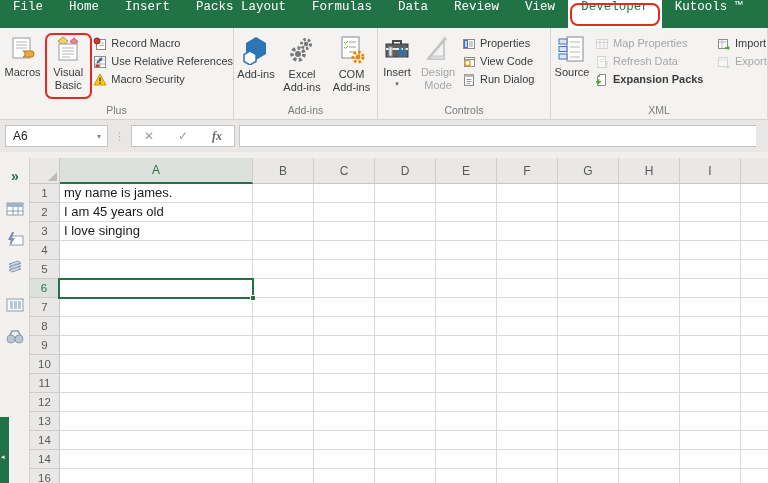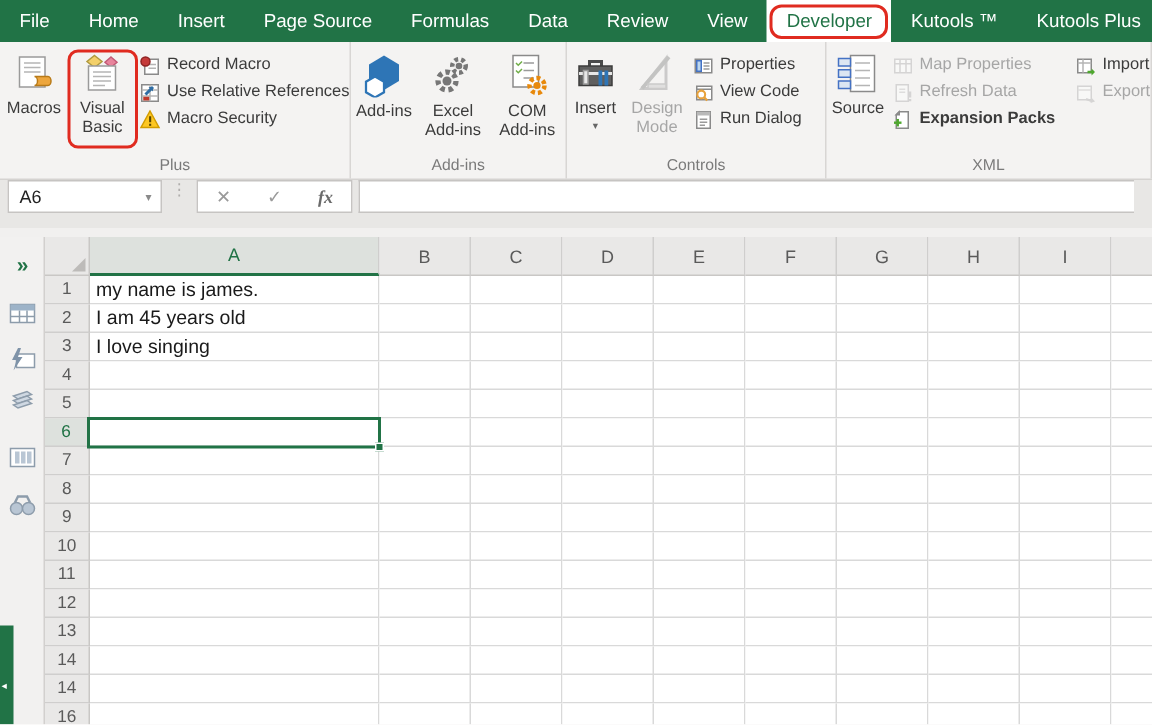--- a/index.html
+++ b/index.html
@@ -4,40 +4,40 @@
 <style>
   * { margin:0; padding:0; box-sizing:border-box; }
   html,body { background:#fff; }
   #app {
     position:relative; width:768px; height:483px; overflow:hidden;
     font-family:"Liberation Sans", sans-serif; color:#3b3b3b; background:#f4f3f2;
     -webkit-font-smoothing:antialiased;
   }
   
   .tabbar { display:flex; align-items:stretch; height:28px; background:#217346; }
-  .tab { position:relative; display:flex; align-items:center; padding:0 13px; font-size:12.5px; color:#fff; cursor:default; white-space:nowrap; }
+  .tab { position:relative; display:flex; align-items:flex-start; padding:0 13px; font-size:12.5px; color:#fff; cursor:default; white-space:nowrap;font-family:Liberation Mono, monospace; }
   .tab.active { background:#fff; color:#217346; }
   .redbox { position:absolute; border:2px solid #e02b20; border-radius:8px; pointer-events:none; }
   .tab .redbox { left:2px; right:2px; top:3px; bottom:2px; }
   
   .ribbon { display:flex; height:92px; background:#f4f3f2; border-bottom:1px solid #d5d3d1; }
   .group { display:flex; flex-direction:column; border-right:1px solid #d8d6d4; padding-top:4px; }
   .g-code { width:234px; } .g-addins{ width:144px; } .g-controls{ width:173px; } .g-xml{ flex:1; }
   .group-content { flex:1; display:flex; align-items:flex-start; }
   .group-label { text-align:center; font-size:10.5px; color:#7a7a7a; padding-bottom:3px; }
   .bigbtn { position:relative; display:flex; flex-direction:column; align-items:center; text-align:center; padding-top:3px; cursor:default; }
   .bigbtn .biglabel { font-size:11px; line-height:1.18; margin-top:3px; color:#3b3b3b; }
   .bigbtn .caret { font-size:7px; color:#666; margin-top:1px; }
   .smallcol { display:flex; flex-direction:column; margin-top:5px; }
   .smallbtn { display:flex; align-items:flex-start; height:18px; gap:4px; padding-left:2px; font-size:11px; color:#3b3b3b; white-space:nowrap; cursor:default; }
   .disabled, .disabled .biglabel { color:#a6a6a6 !important; }
   .disabled svg { opacity:.45; }
   .vb-redbox { left:0px; top:1px; width:47px; height:66px; border-radius:7px; }
   
-  .fstrip { display:flex; align-items:flex-start; height:32px; background:#e8e7e5; padding:0 12px 0 5px; }
+  .fstrip { display:flex; align-items:center; height:32px; background:#e8e7e5; padding:0 12px 0 5px; }
   .namebox { display:flex; align-items:center; width:103px; height:22px; background:#fff; border:1px solid #c6c4c2; font-size:12px; color:#222; padding-left:7px; }
   .namebox .nb-caret { margin-left:auto; padding-right:6px; color:#8a8a8a; font-size:8px; }
   .dots { color:#b0aeac; font-size:11px; letter-spacing:0; margin:0 6px; }
   .fbtns { display:flex; align-items:center; width:104px; height:22px; background:#fff; border:1px solid #c6c4c2; }
   .fbtn { flex:1; text-align:center; color:#9a9a9a; font-size:12px; cursor:default; }
   .fbtn.fx { font-style:italic; font-weight:bold; color:#6a6a6a; font-family:"Liberation Serif", serif; }
   .finput { flex:1; height:22px; background:#fff; border:1px solid #c6c4c2; border-right:none; margin-left:4px; font-size:12px; padding-left:4px; color:#222; }
   
   .sheet-area { height:331px; background:#f1f0ef; }
   .spacer { height:6px; }
@@ -72,21 +72,21 @@
     <div class="tab">
         <span>File</span>
       </div>
     <div class="tab">
         <span>Home</span>
       </div>
     <div class="tab">
         <span>Insert</span>
       </div>
     <div class="tab">
-        <span>Page Source</span>
+        <span>Packs Layout</span>
       </div>
     <div class="tab">
         <span>Formulas</span>
       </div>
     <div class="tab">
         <span>Data</span>
       </div>
     <div class="tab">
         <span>Review</span>
       </div>

